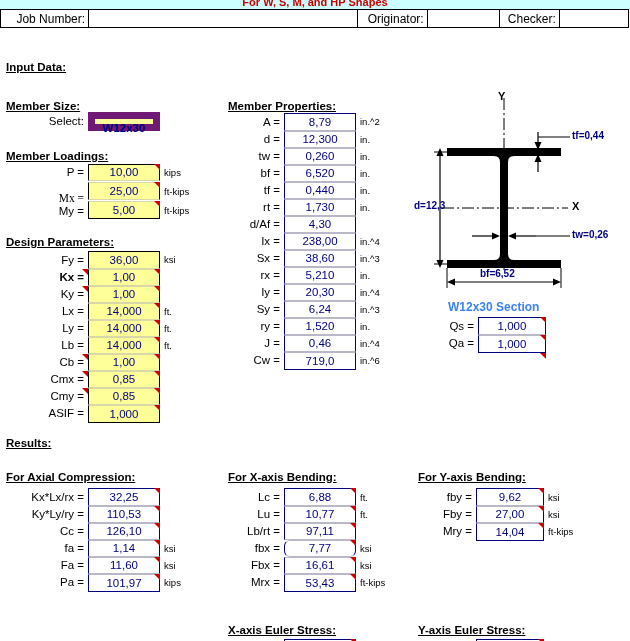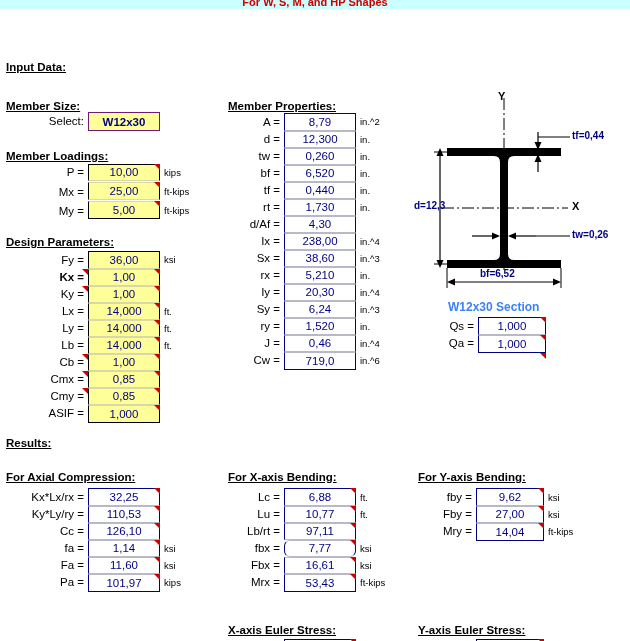--- a/index.html
+++ b/index.html
@@ -75,21 +75,21 @@
   }
   .cell.input{
     background:#ffff99;
     border-left:1px solid #000;
     border-right:1px solid #000;
     border-top:1px solid #d8d8a8;
     border-bottom:1px solid #d8d8a8;
   }
   .cell.input.first{border-top:1px solid #000;}
   .cell.input.last{border-bottom:1px solid #000;}
-  .cell.input.solo{border:1px solid #701a75;}
+  .cell.input.solo{border:7px solid #701a75;}
   .cell.calc{
     background:#ffffff;
     border-left:1px solid #000080;
     border-right:1px solid #000080;
     border-top:1px solid #b8b8c8;
     border-bottom:1px solid #b8b8c8;
   }
   .cell.calc.first{border-top:1px solid #000080;}
   .cell.calc.last{border-bottom:1px solid #000080;}
   
@@ -123,37 +123,45 @@
 <table class="hdr">
   <colgroup>
     <col style="width:88px">
       <col style="width:268px">
     <col style="width:70px">
       <col style="width:72px">
     <col style="width:60px">
       <col style="width:69px">
   </colgroup>
   <tbody>
+  <tr>
+    <td class="lbl">Job Number:</td>
+    <td class="val"></td>
+    <td class="lbl">Originator:</td>
+    <td class="val"></td>
+    <td class="lbl">Checker:</td>
+    <td class="val"></td>
+  </tr>
 </tbody>
   </table>
 
 <div class="sec" style="left:6px;top:61px;">Input Data:</div>
 
 <div class="sec" style="left:6px;top:100px;">Member Size:</div>
 <div class="rlabel" style="left:20px;top:115px;width:64px;">Select:</div>
 <div class="cell input solo" style="left:88px;top:112px;width:72px;height:19px;line-height:18px;font-weight:bold;">W12x30</div>
 
 <div class="sec" style="left:6px;top:150px;">Member Loadings:</div>
 
 <div class="rlabel" style="left:20px;top:166px;width:64px;">P =</div>
 <div class="cell input first" style="left:88px;top:164px;width:72px;height:17px;">10,00</div>
 <div class="cmt" style="left:154px;top:164px;"></div>
 <div class="units" style="left:164px;top:167px;">kips</div>
 
-<div class="rlabel" style="left:20px;top:186px;width:64px;">Mx =</div>
+<div class="rlabel" style="left:20px;top:192px;width:64px;font-family:Liberation Serif, serif;">Mx =</div>
 <div class="cell input" style="left:88px;top:182px;width:72px;height:18px;line-height:17px;">25,00</div>
 <div class="cmt" style="left:154px;top:182px;"></div>
 <div class="units" style="left:164px;top:186px;">ft-kips</div>
 
 <div class="rlabel" style="left:20px;top:205px;width:64px;">My =</div>
 <div class="cell input last" style="left:88px;top:201px;width:72px;height:18px;line-height:17px;">5,00</div>
 <div class="cmt" style="left:154px;top:201px;"></div>
 <div class="units" style="left:164px;top:205px;">ft-kips</div>
 
 <div class="sec" style="left:6px;top:236px;">Design Parameters:</div>

